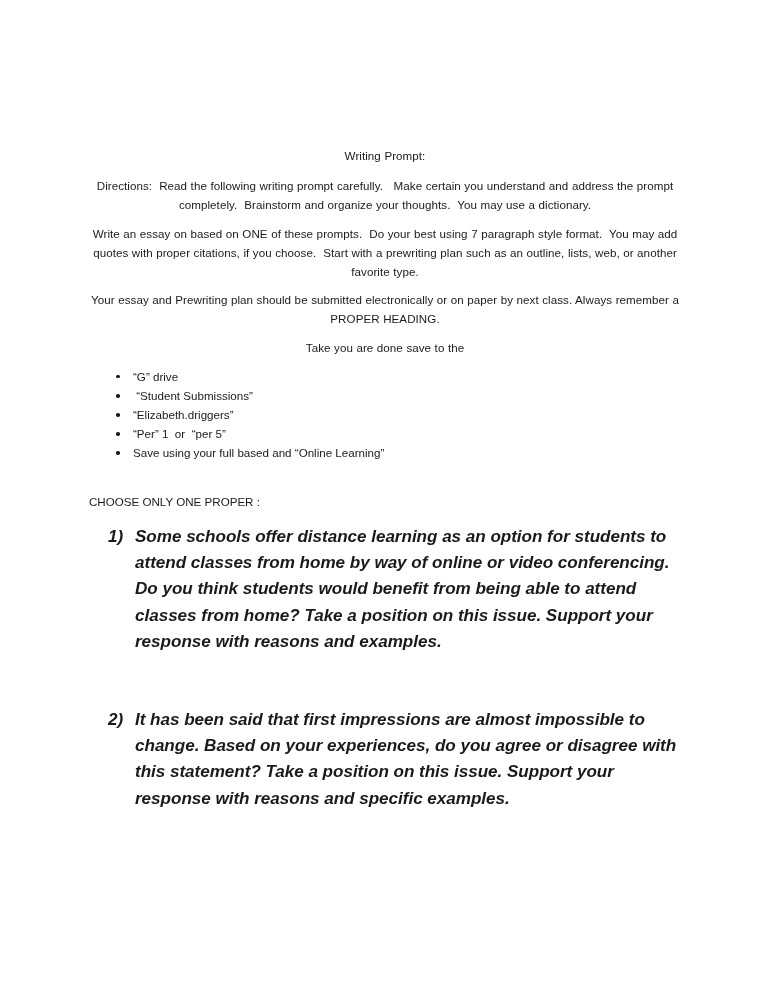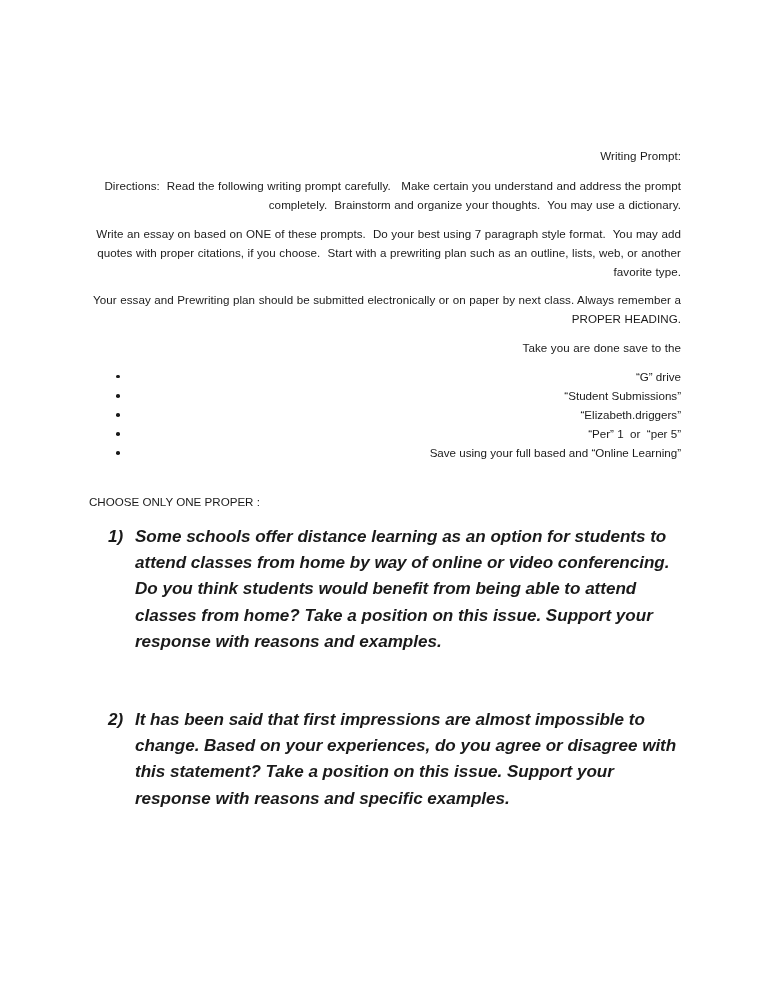--- a/index.html
+++ b/index.html
@@ -30,21 +30,21 @@
     left: 89px;
     top: 146px;
     width: 592px;
   }
 
   
   .para {
     font-size: 11.6px;
     line-height: 19.2px;
     margin: 0 0 9px 0;
-    text-align: right;
+    text-align: center;
     letter-spacing: 0.005em;
     white-space: pre-wrap;
     word-spacing: 0.02em;
   }
   .para:last-child { margin-bottom: 0; }
 
   .para-title {
     margin-bottom: 11px;
   }
 
@@ -57,21 +57,20 @@
     list-style: none;
     margin: 10px 0 0 0;
     padding: 0;
   }
   .bullet-item {
     position: relative;
     font-size: 11.6px;
     line-height: 19.1px;
     padding-left: 44px;
     white-space: pre-wrap;
-    text-align: right;
   }
   .bullet-item::before {
     content: "";
     position: absolute;
     left: 27px;
     top: 8px;
     width: 3.6px;
     height: 3.6px;
     border-radius: 50%;
     background: #1a1a1a;

